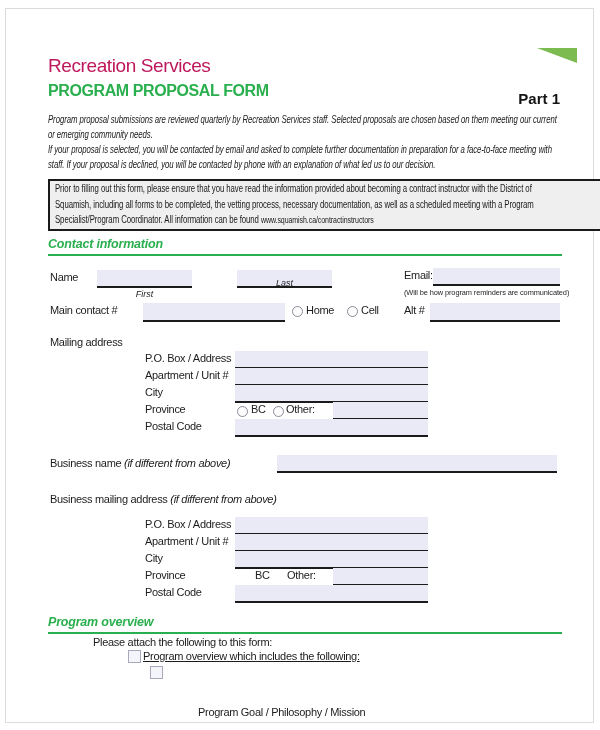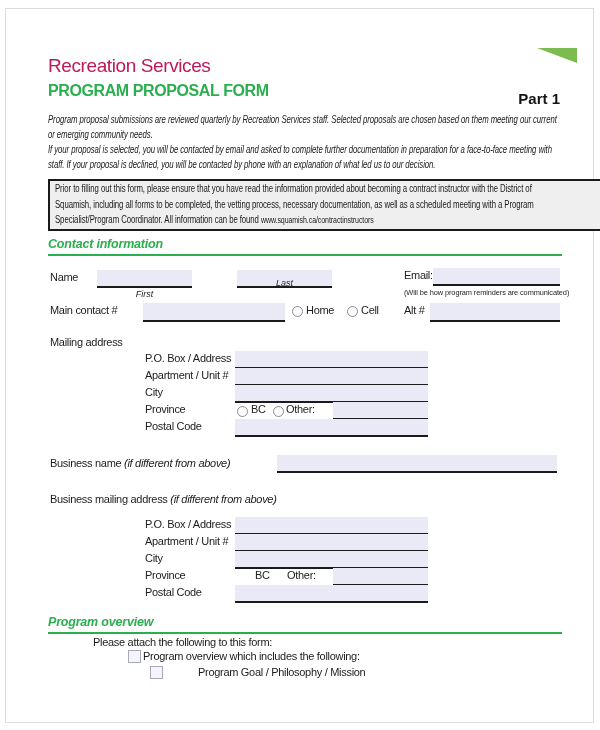--- a/index.html
+++ b/index.html
@@ -111,16 +111,16 @@
 
 <div class="lbl" style="left:145px;top:586px;">Postal Code</div>
 <div class="fld" style="left:235px;top:585px;width:193px;"></div>
 
 <div class="sec-h" style="top:615px;">Program overview</div>
 <div class="gline" style="top:632px;"></div>
 
 <div class="lbl" style="left:93px;top:636px;">Please attach the following to this form:</div>
 
 <div class="cbx" style="left:128px;top:650px;"></div>
-<div class="lbl" style="left:143px;top:650px;">Program overview which includes the following:</div>
+<div class="lbl" style="left:143px;top:650px;text-decoration:underline;">Program overview which includes the following:</div>
 
 <div class="cbx" style="left:150px;top:666px;"></div>
-<div class="lbl" style="left:165px;top:666px;padding-left:33px;">Program Goal / Philosophy / Mission</div>
+<div class="lbl" style="left:165px;top:706px;padding-left:33px;">Program Goal / Philosophy / Mission</div>
 
 </body></html>

